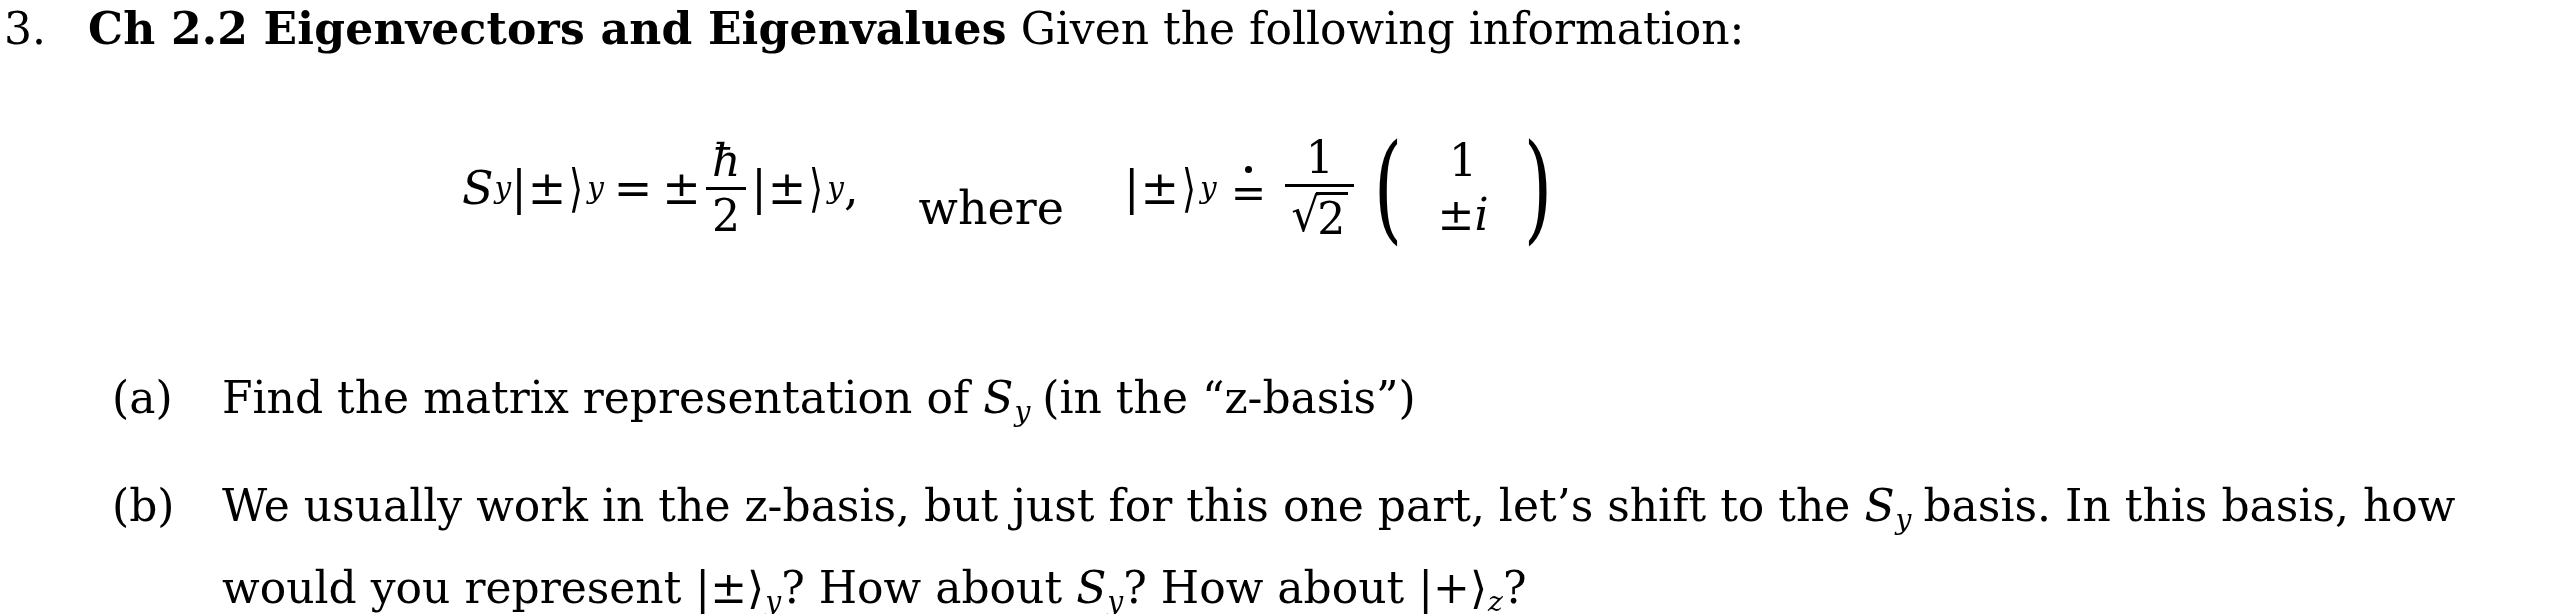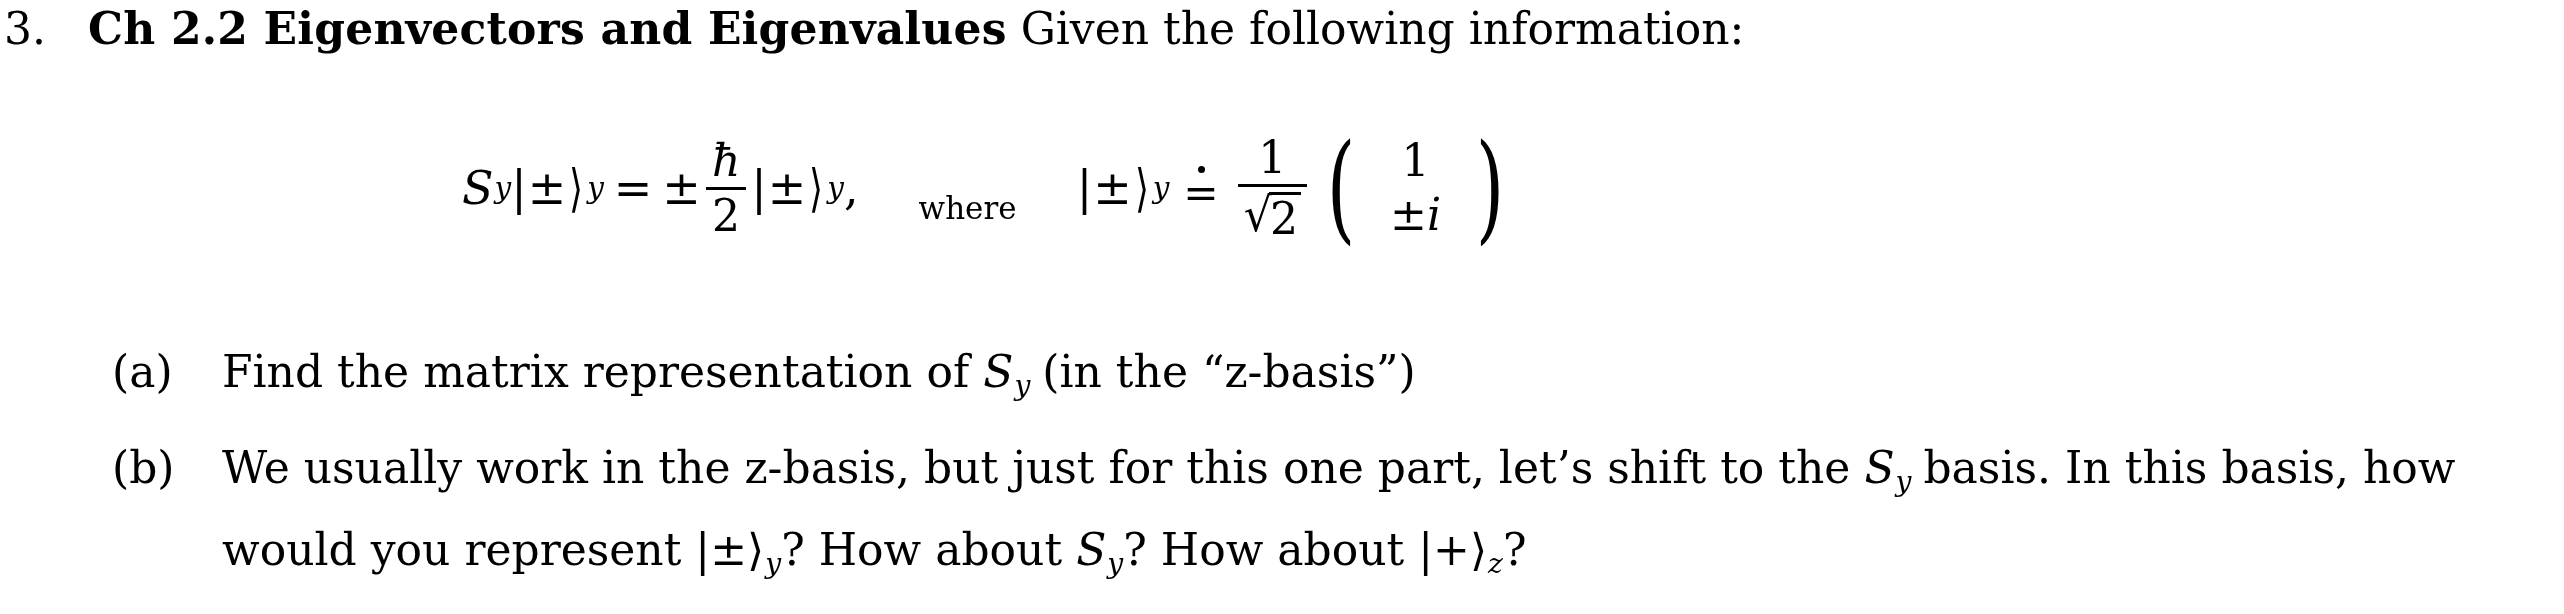--- a/index.html
+++ b/index.html
@@ -158,21 +158,21 @@
     align-items: center;
     justify-content: center;
     padding: 0 26px;
     line-height: 1.22;
   }
   .matrix .cell { display: block; font-size: 0.96em; }
 
   .eq-trailing {
     font-style: normal;
     padding-left: 56px;
-    font-size: 31px;
+    font-size: 46px;
     margin-top: 40px;
   }
 
   
   .parts {
     position: absolute;
     left: 0;
     top: 338px;
     width: 2564px;
     font-size: 44px;
@@ -188,20 +188,21 @@
     position: absolute;
     left: 112px;
     top: 0;
     font-style: normal;
     white-space: nowrap;
   }
   .part-body {
     display: block;
     white-space: normal;
     max-width: 2350px;
+    margin-top: 26px;
   }
   .nowrap { white-space: nowrap; }
 </style>
 </head>
 <body>
 
 <div class="page">
 
   <div class="problem-line">
     <span class="problem-number">3.</span><span class="problem-title">Ch 2.2 Eigenvectors and Eigenvalues</span><span class="problem-intro">Given the following information:</span>

